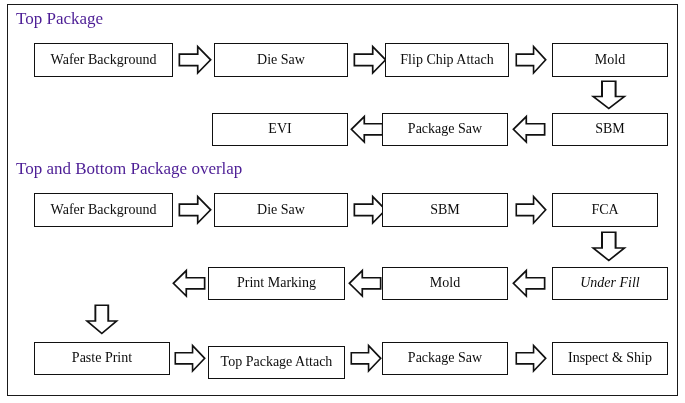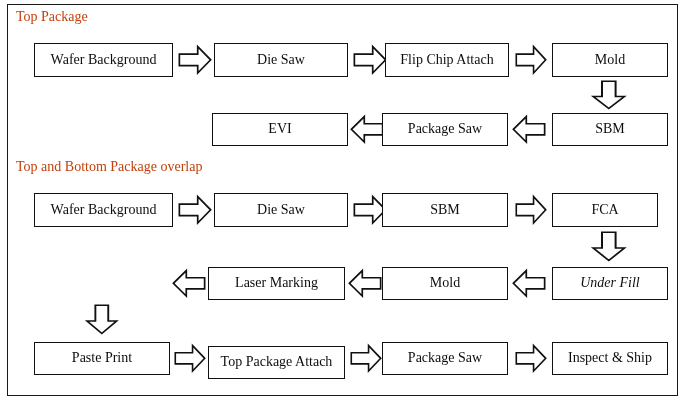--- a/index.html
+++ b/index.html
@@ -19,24 +19,24 @@
   .frame{
     position:absolute;
     left:7px; top:4px;
     width:671px; height:392px;
     border:1.5px solid #1a1a1a;
     box-sizing:border-box;
   }
   
   .caption{
     position:absolute;
-    font-size:14px;
+    font-size:17px;
     line-height:1;
     white-space:nowrap;
-    color:#c2410c;
+    color:#4c1d95;
   }
   
   .box{
     position:absolute;
     box-sizing:border-box;
     border:1.6px solid #111111;
     background:#ffffff;
     display:flex;
     align-items:center;
     justify-content:center;
@@ -152,21 +152,21 @@
     </svg>
   </div>
 
 
   <div class="arrow" style="left:172px; top:268px; width:34px; height:31px;">
     <svg viewBox="0 0 100 95" preserveAspectRatio="none">
       <polygon points="96,30 42,30 42,8 4,47 42,86 42,64 96,64"></polygon>
     </svg>
   </div>
 
-  <div class="box" style="left:208px; top:267px; width:137px; height:33px;">Laser Marking</div>
+  <div class="box" style="left:208px; top:267px; width:137px; height:33px;">Print Marking</div>
 
   <div class="arrow" style="left:348px; top:268px; width:34px; height:31px;">
     <svg viewBox="0 0 100 95" preserveAspectRatio="none">
       <polygon points="96,30 42,30 42,8 4,47 42,86 42,64 96,64"></polygon>
     </svg>
   </div>
 
   <div class="box" style="left:382px; top:267px; width:126px; height:33px;">Mold</div>
 
   <div class="arrow" style="left:512px; top:268px; width:34px; height:31px;">

